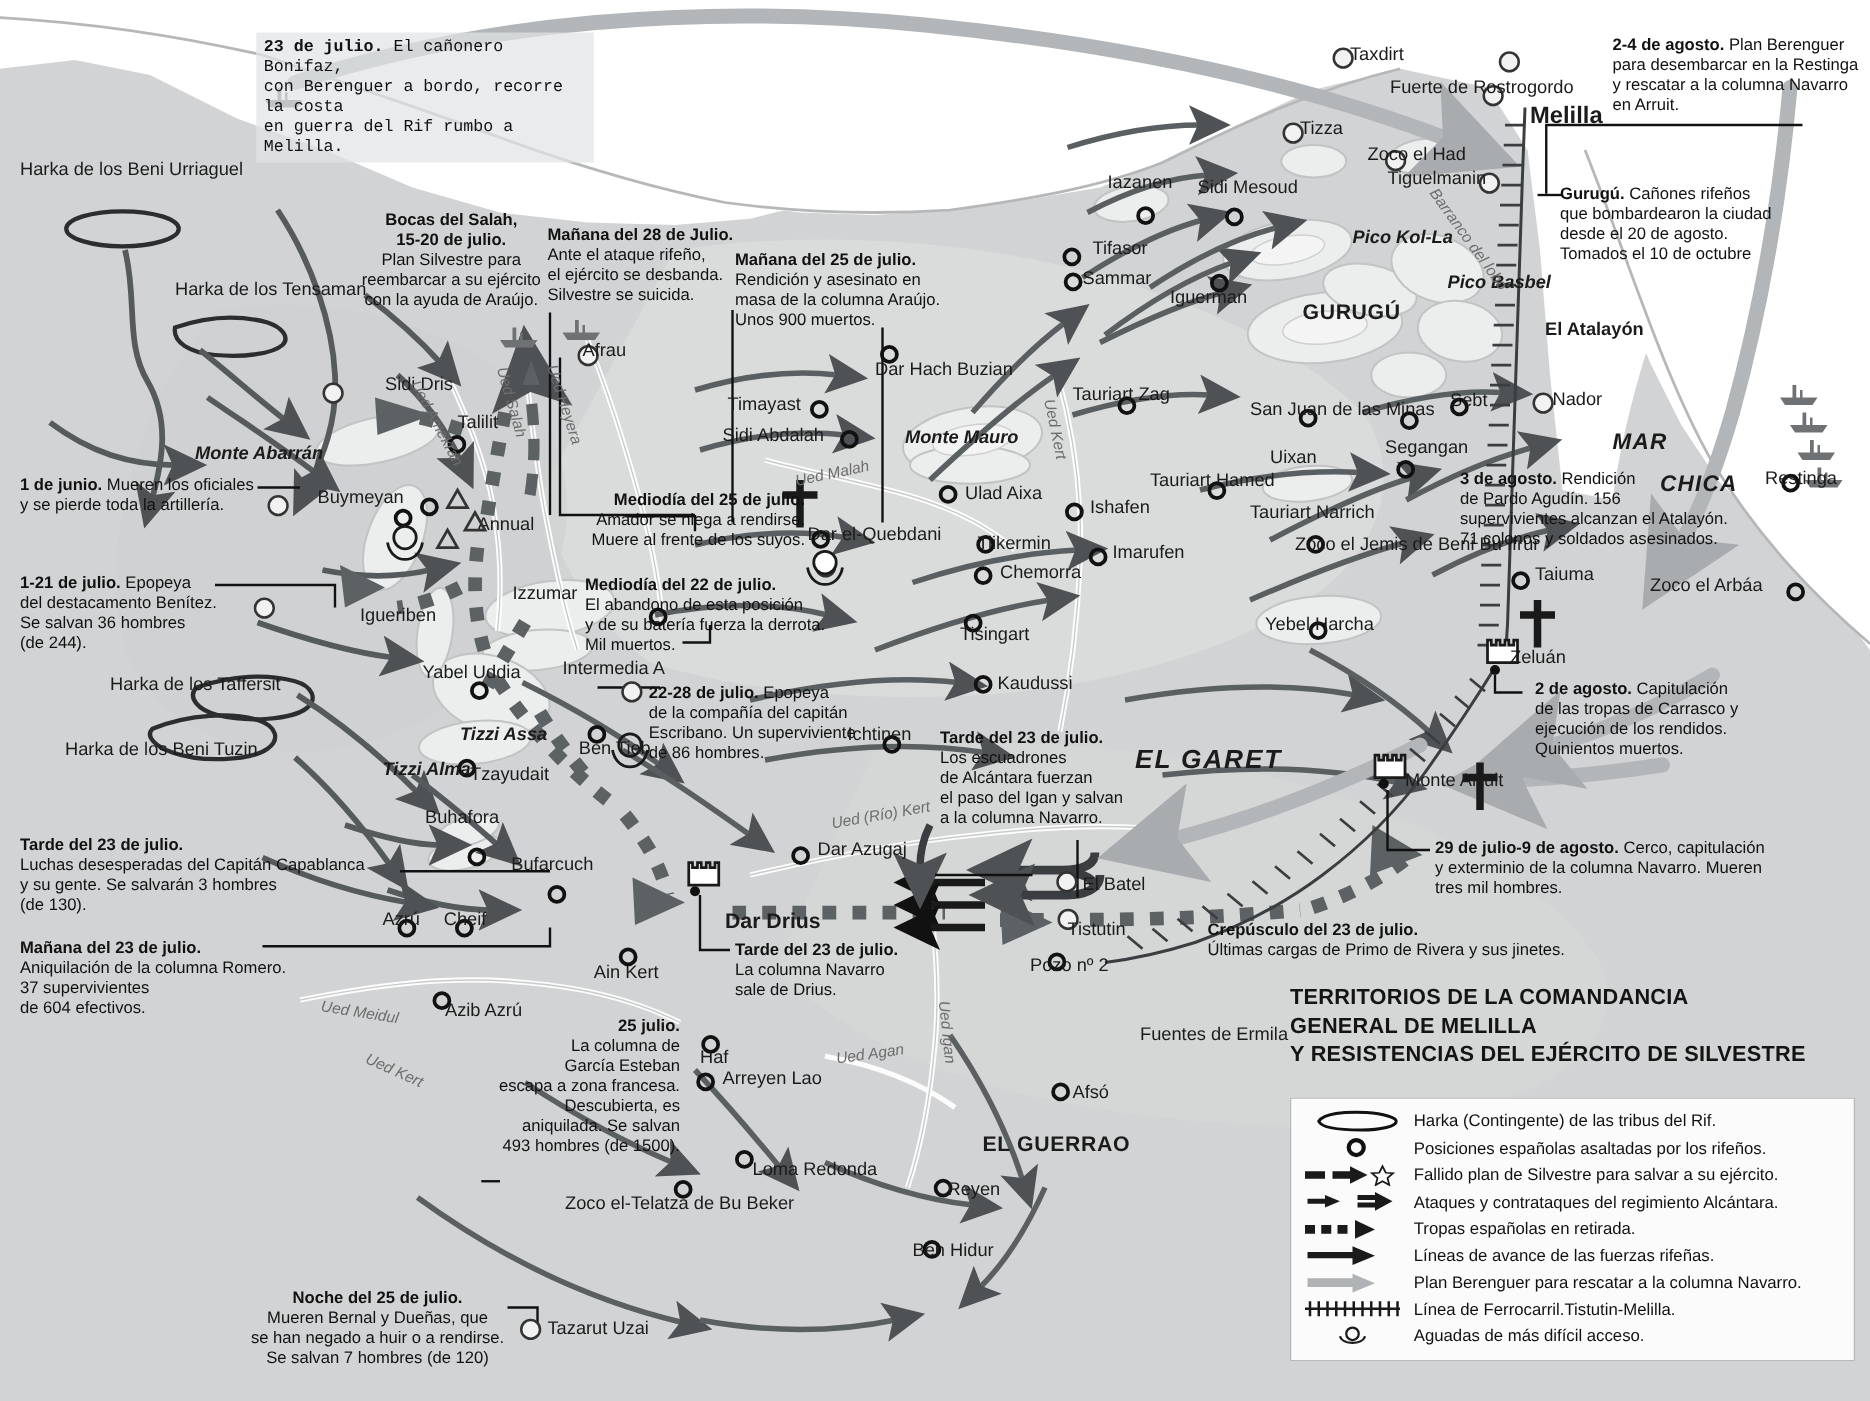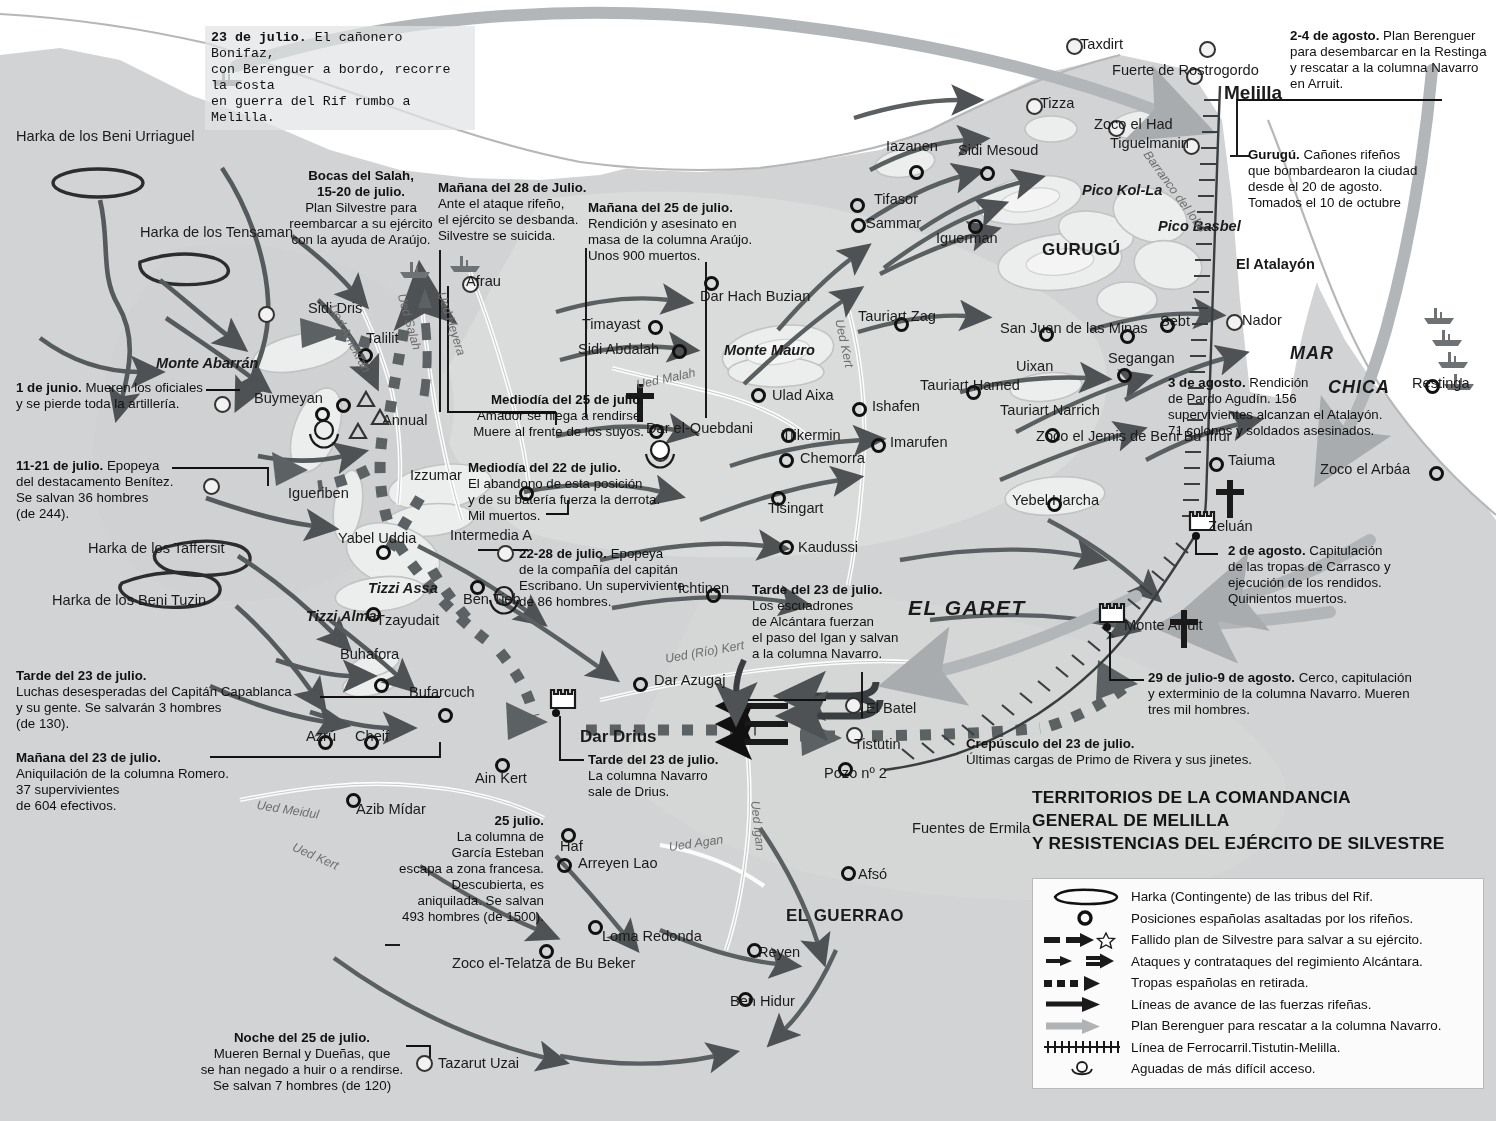--- a/index.html
+++ b/index.html
@@ -450,21 +450,21 @@
 Uddia</div>
     <div class="place" style="left:450px;top:527px">Intermedia A</div>
     <div class="place" style="left:463px;top:591px">Ben
 Tieb</div>
     <div class="place" style="left:376px;top:612px">Tzayudait</div>
     <div class="place" style="left:340px;top:646px">Buhafora</div>
     <div class="place" style="left:409px;top:684px">Bufarcuch</div>
     <div class="place" style="left:306px;top:728px">Azrú</div>
     <div class="place" style="left:355px;top:728px">Cheif</div>
     <div class="place" style="left:475px;top:770px">Ain Kert</div>
-    <div class="place" style="left:356px;top:801px">Azib Mídar</div>
+    <div class="place" style="left:356px;top:801px">Azib Azrú</div>
     <div class="place" style="left:560px;top:838px">Haf</div>
     <div class="place" style="left:578px;top:855px">Arreyen
 Lao</div>
     <div class="place" style="left:602px;top:928px">Loma Redonda</div>
     <div class="place" style="left:452px;top:955px">Zoco el-Telatza de Bu Beker</div>
     <div class="place" style="left:438px;top:1055px">Tazarut Uzai</div>
     <div class="place" style="left:582px;top:316px">Timayast</div>
     <div class="place" style="left:578px;top:341px">Sidi Abdalah</div>
     <div class="place" style="left:700px;top:288px">Dar
 Hach
@@ -614,21 +614,21 @@
 La columna Navarro
 sale de Drius.</span>
   </div>
 
   <div class="note" style="left:16px;top:380px;width:215px">
     <b>1 de junio.</b><span style="white-space:pre-wrap"> Mueren los oficiales
 y se pierde toda la artillería.</span>
   </div>
 
   <div class="note" style="left:16px;top:458px;width:180px">
-    <b>11-21 de julio.</b><span style="white-space:pre-wrap"> Epopeya
+    <b>1-21 de julio.</b><span style="white-space:pre-wrap"> Epopeya
 del destacamento Benítez.
 Se salvan 36 hombres
 (de 244).</span>
   </div>
 
   <div class="note" style="left:16px;top:668px;width:310px">
     <b>Tarde del 23 de julio.</b><span style="white-space:pre-wrap">
 Luchas desesperadas del Capitán Capablanca
 y su gente. Se salvarán 3 hombres
 (de 130).</span>

